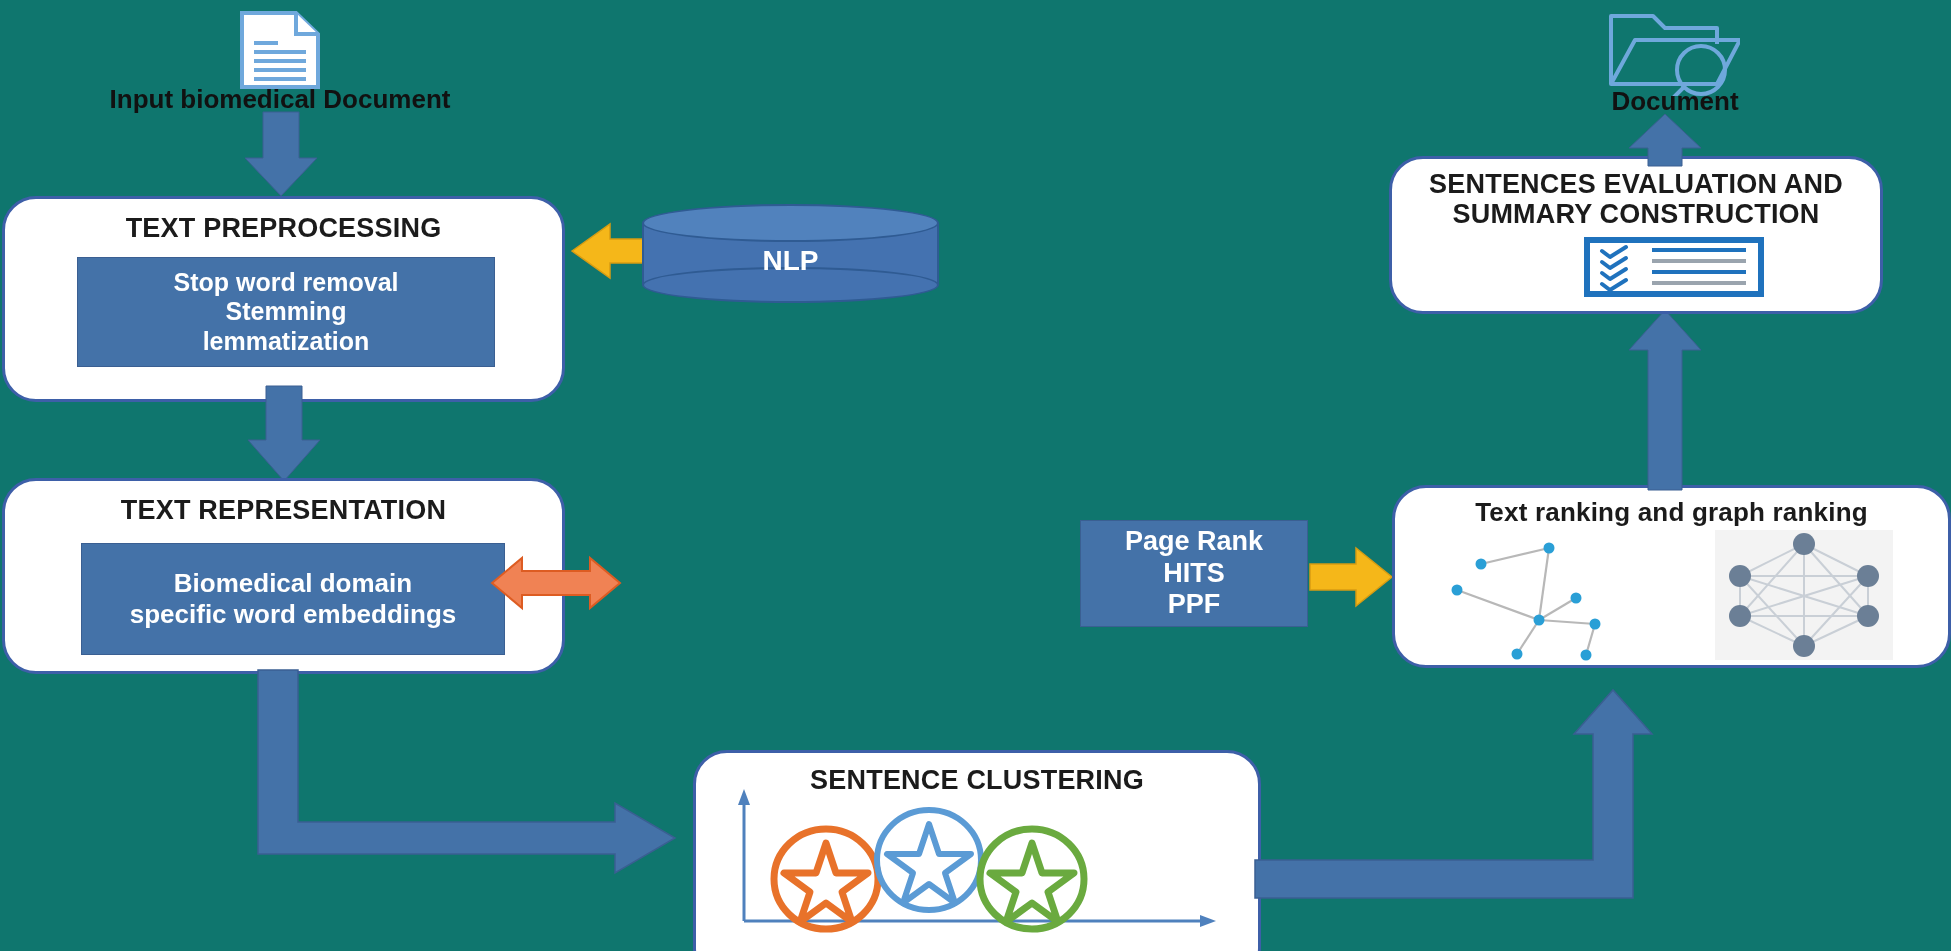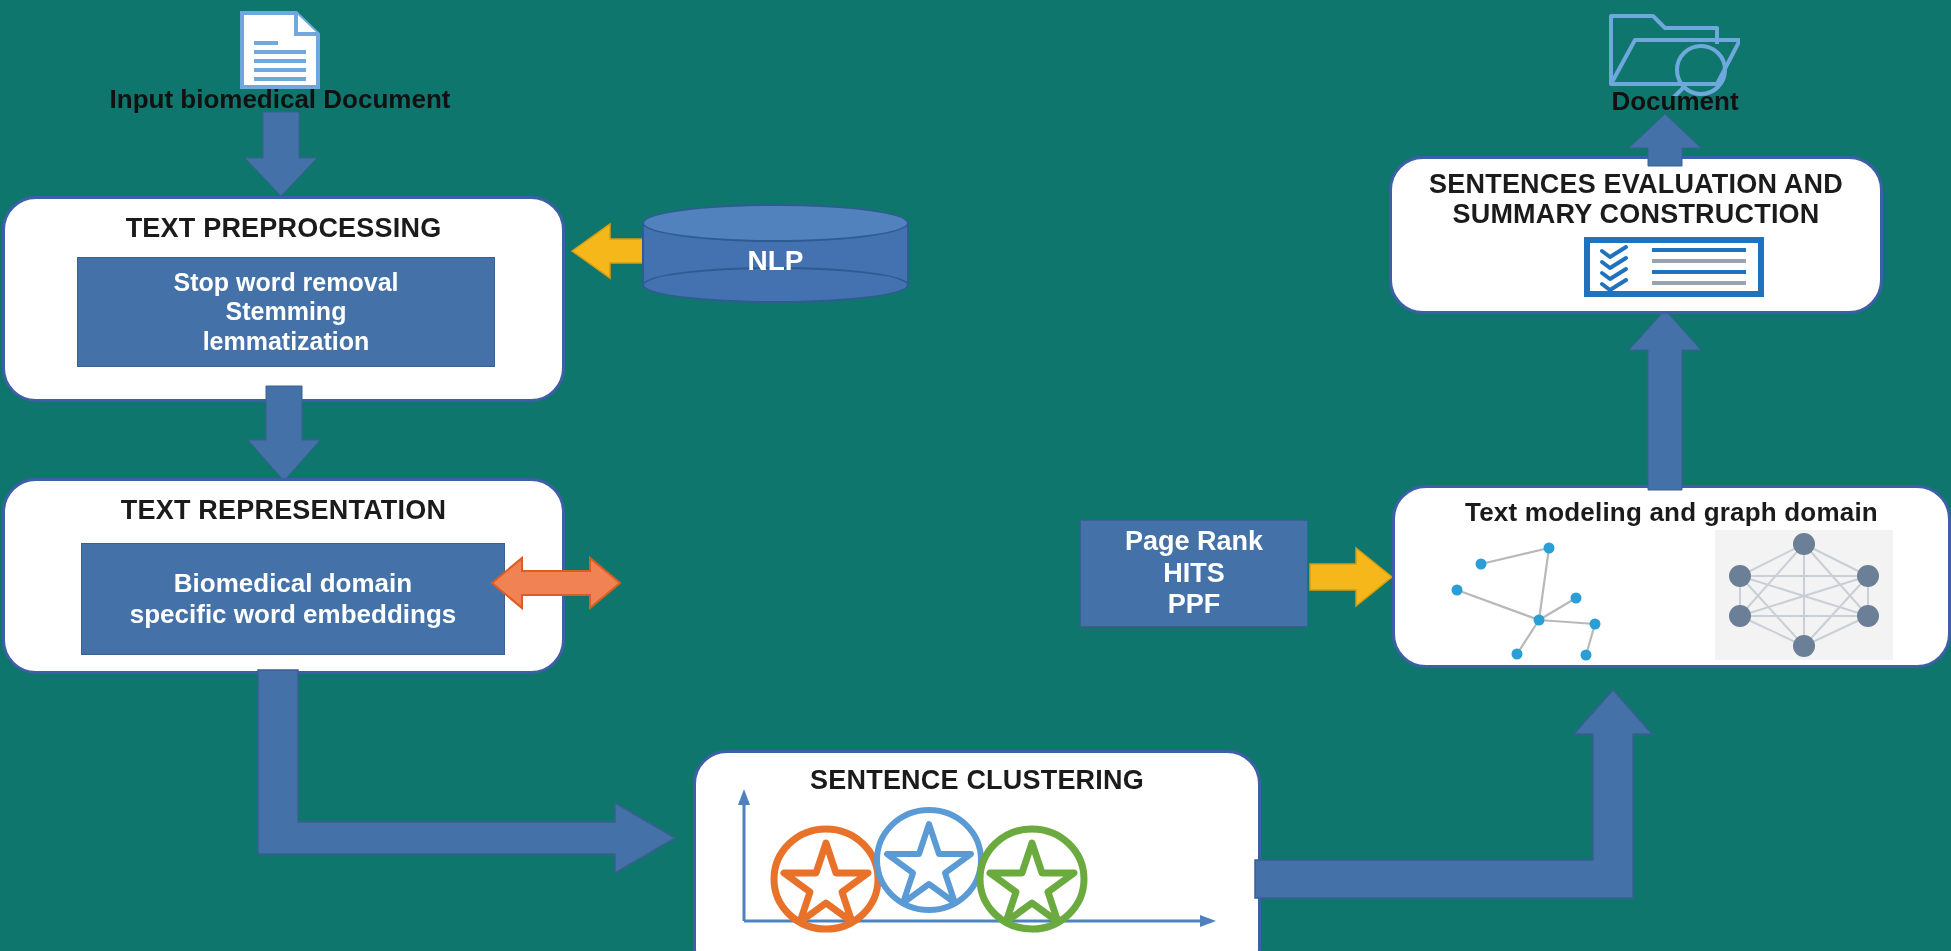--- a/index.html
+++ b/index.html
@@ -55,21 +55,21 @@
   
   .caption {
     position: absolute;
     font-weight: bold;
     color: #111111;
     text-align: center;
     white-space: nowrap;
   }
 
   
-  .cyl { position: absolute; }
+  .cyl { position: absolute; padding-left: 30px; }
   .cyl .body {
     position: absolute;
     left: 0; right: 0;
     box-sizing: border-box;
   }
   .cyl .top {
     position: absolute;
     left: 0; right: 0;
     border-radius: 50%;
     box-sizing: border-box;
@@ -187,21 +187,21 @@
 
   <div class="bluebox" style="left:1080px; top:520px; width:228px; height:107px; font-size:27px; white-space:pre-line;">Page Rank
 HITS
 PPF</div>
 
   <svg class="arrow-svg" style="left:1310px; top:548px;" width="82" height="58">
     <polygon points="0,16 46,16 46,0 82,29 46,58 46,42 0,42" fill="#f5b719" stroke="#d79c12" stroke-width="1.5"></polygon>
   </svg>
 
   <div class="rbox" style="left:1392px; top:485px; width:559px; height:183px;">
-    <div class="rbox-title" style="top:10px; font-size:26px;">Text modeling and graph domain</div>
+    <div class="rbox-title" style="top:10px; font-size:26px;">Text ranking and graph ranking</div>
 
     <svg style="position:absolute; left:48px; top:48px;" width="210" height="125">
       <g stroke="#b8b8b8" stroke-width="2.2" fill="none">
         <line x1="38" y1="28" x2="106" y2="12"></line>
         <line x1="106" y1="12" x2="96" y2="84"></line>
         <line x1="96" y1="84" x2="14" y2="54"></line>
         <line x1="96" y1="84" x2="133" y2="62"></line>
         <line x1="96" y1="84" x2="74" y2="118"></line>
         <line x1="96" y1="84" x2="152" y2="88"></line>
         <line x1="152" y1="88" x2="143" y2="119"></line>

